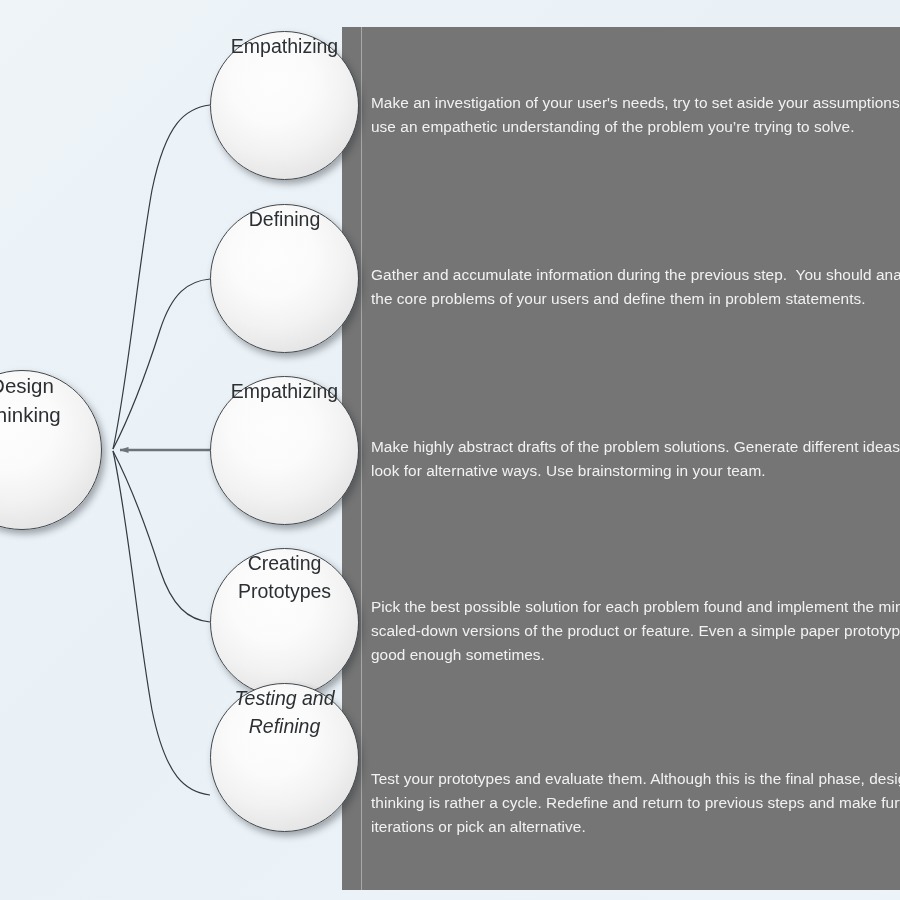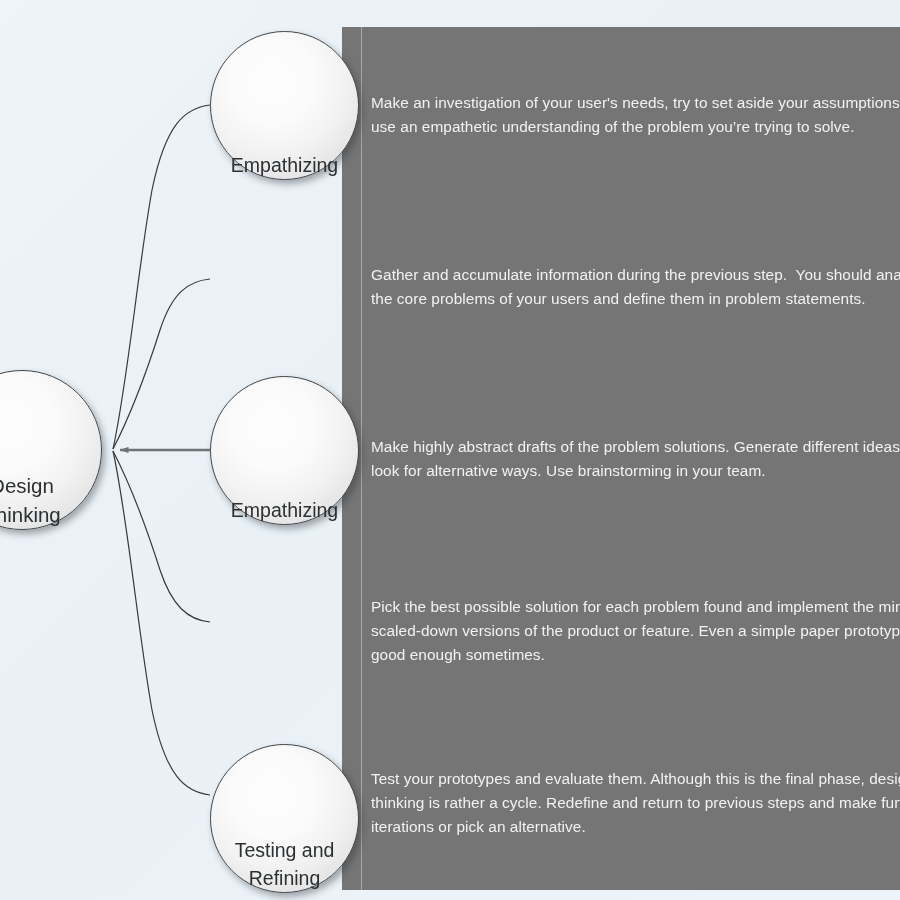--- a/index.html
+++ b/index.html
@@ -71,21 +71,21 @@
   .node {
     position: absolute;
     border-radius: 50%;
     box-sizing: border-box;
     border: 1.4px solid #41474b;
     background: radial-gradient(circle at 42% 34%,
                 #fdfdfd 0%, #fbfbfb 32%, #f2f2f2 56%,
                 #e3e3e3 80%, #d6d6d6 100%);
     box-shadow: 3px 4px 7px rgba(40,45,50,0.40);
     display: flex;
-    align-items: flex-end;
+    align-items: flex-start;
     justify-content: center;
     text-align: center;
   }
   .node .node-label {
     color: #2c3033;
     font-size: 19.5px;
     line-height: 28px;
     font-weight: 400;
     white-space: pre-line;
     padding: 0 8px;
@@ -158,24 +158,31 @@
 
   <div class="node" id="hub">
     <span class="node-label">Design
 Thinking</span>
   </div>
 
   <div class="node step-node" style="top:31px;">
     <span class="node-label">Empathizing</span>
   </div>
 
+  <div class="node step-node" style="top:204px;">
+    <span class="node-label">Defining</span>
+  </div>
 
   <div class="node step-node" style="top:376px;">
     <span class="node-label">Empathizing</span>
   </div>
 
+  <div class="node step-node" style="top:548px;">
+    <span class="node-label">Creating
+Prototypes</span>
+  </div>
 
-  <div class="node step-node" style="top:744px;">
+  <div class="node step-node" style="top:683px;font-style:italic;">
     <span class="node-label">Testing and
 Refining</span>
   </div>
 
 </div>
 
 </body></html>

